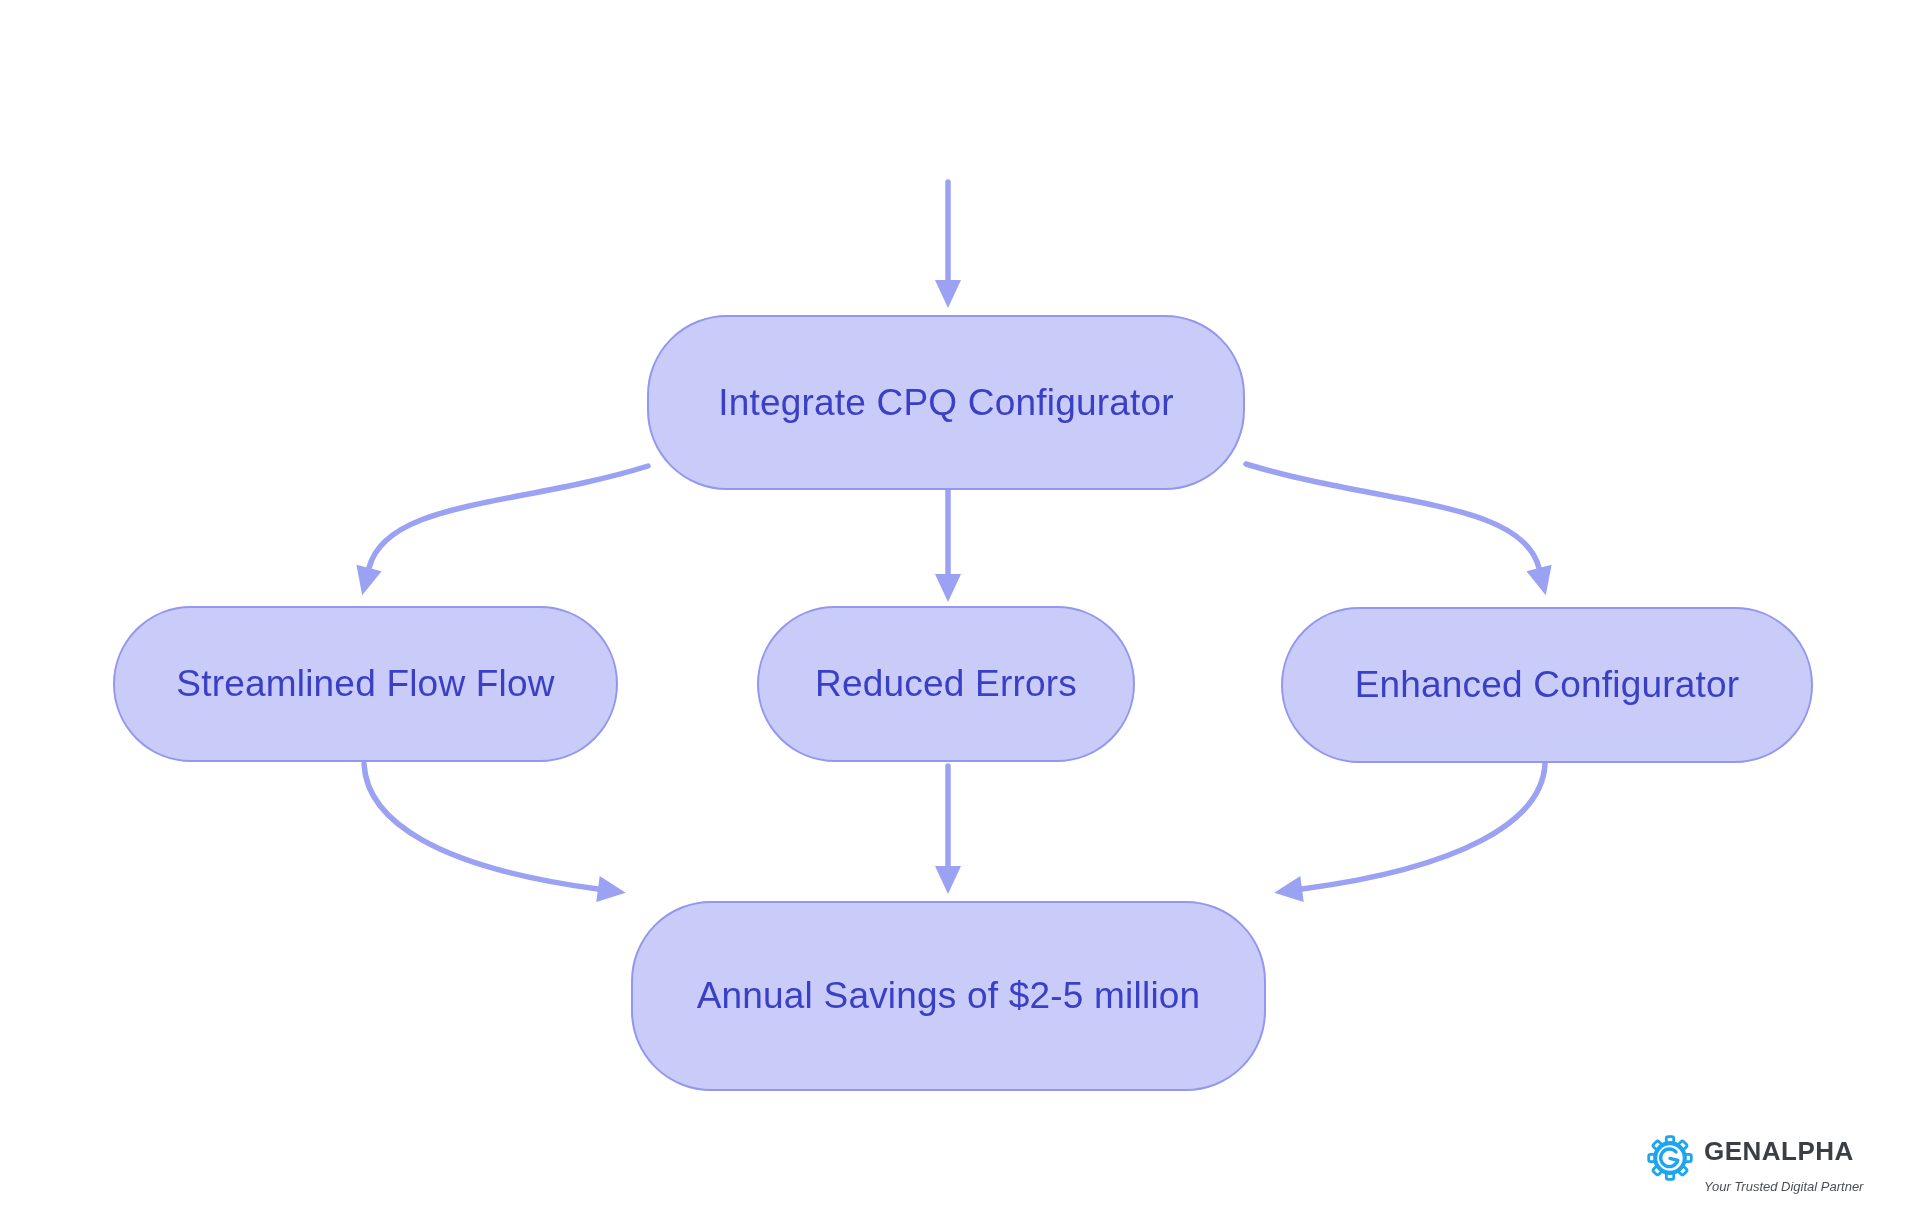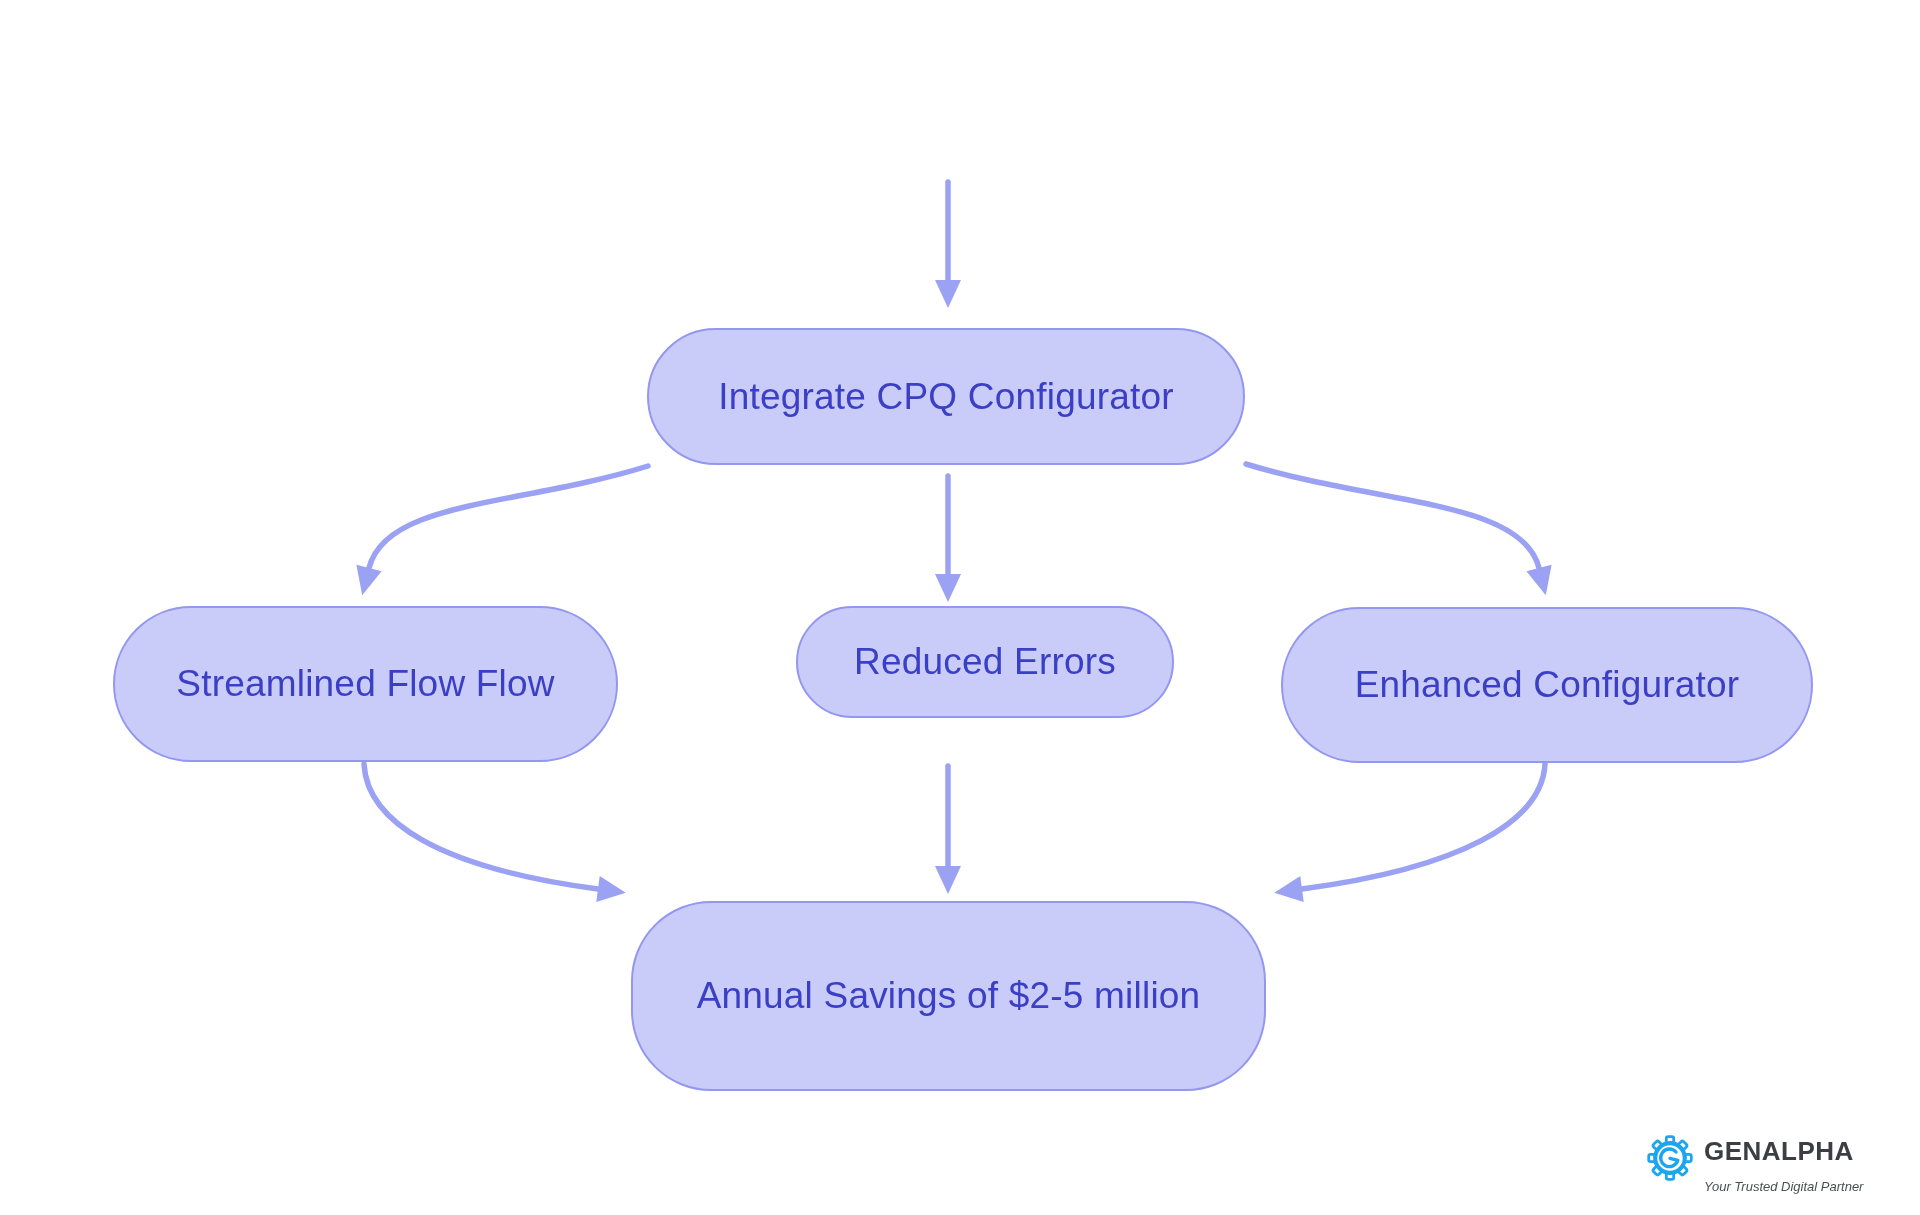--- a/index.html
+++ b/index.html
@@ -78,29 +78,29 @@
     <path class="edge" d="M948,182 L948,280" marker-end="url(#ah)"></path>
     <path class="edge" d="M648,466 C520,506 386,500 369,568" marker-end="url(#ah)"></path>
     <path class="edge" d="M948,476 L948,574" marker-end="url(#ah)"></path>
     <path class="edge" d="M1246,464 C1380,505 1522,500 1539,568" marker-end="url(#ah)"></path>
     <path class="edge" d="M364,764 C367,822 440,868 598,889" marker-end="url(#ah)"></path>
     <path class="edge" d="M948,766 L948,866" marker-end="url(#ah)"></path>
     <path class="edge" d="M1545,764 C1542,822 1460,868 1302,889" marker-end="url(#ah)"></path>
   </svg>
 
 
-  <div class="node" style="left:647px;top:328px;width:598px;height:137px">
+  <div class="node" style="left:647px;top:315px;width:598px;height:175px">
     <span>Integrate CPQ Configurator</span>
   </div>
 
   <div class="node" style="left:113px;top:606px;width:505px;height:156px">
     <span>Streamlined Flow Flow</span>
   </div>
 
-  <div class="node" style="left:796px;top:606px;width:378px;height:112px">
+  <div class="node" style="left:757px;top:606px;width:378px;height:156px">
     <span>Reduced Errors</span>
   </div>
 
   <div class="node" style="left:1281px;top:607px;width:532px;height:156px">
     <span>Enhanced Configurator</span>
   </div>
 
   <div class="node" style="left:631px;top:901px;width:635px;height:190px">
     <span>Annual Savings of $2-5 million</span>
   </div>

